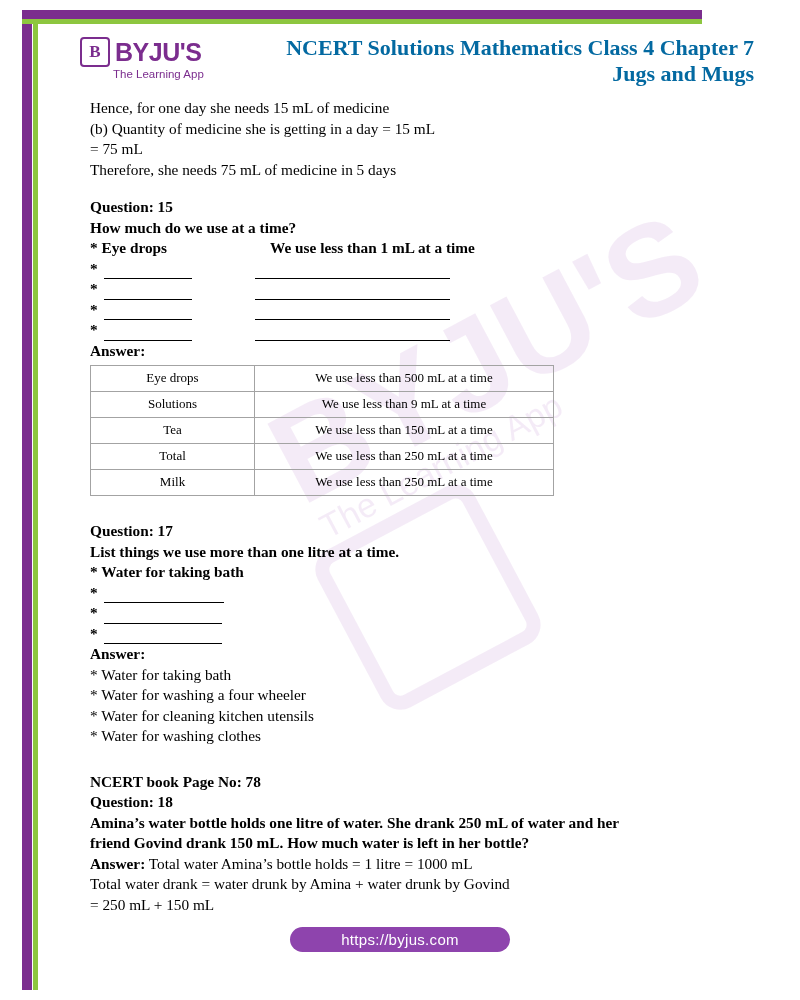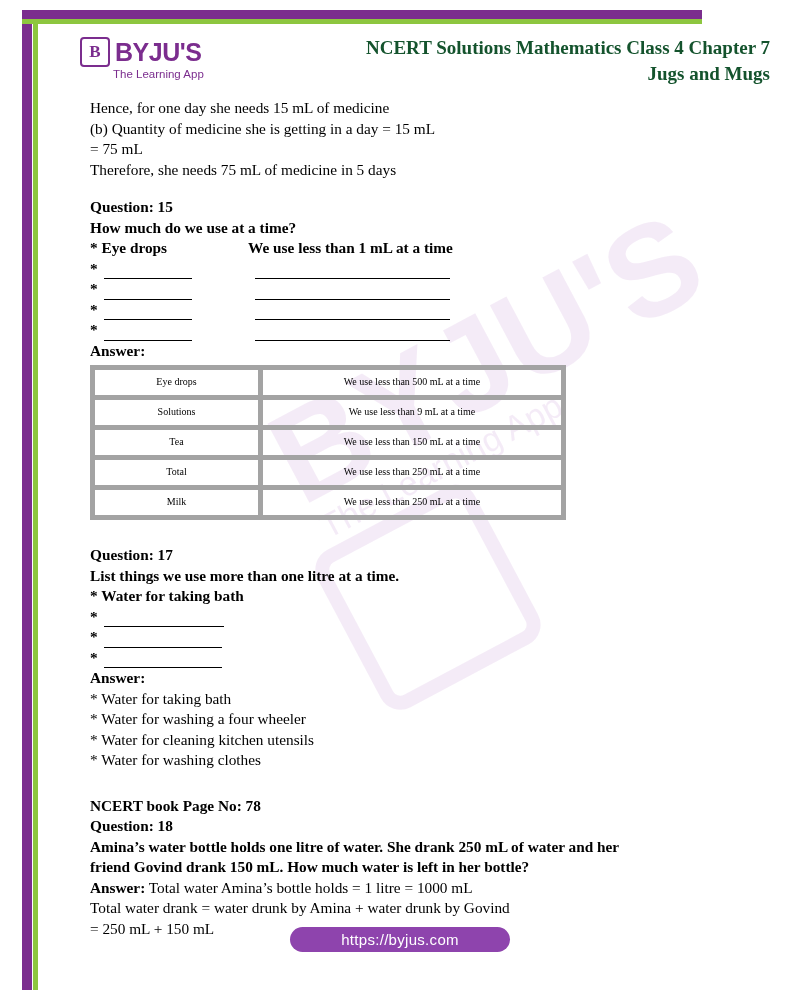--- a/index.html
+++ b/index.html
@@ -95,27 +95,27 @@
   }
   .logo-sub {
     font-family: "Liberation Sans", sans-serif;
     font-size: 11.5px;
     color: #7b2d8e;
     margin-left: 33px;
     margin-top: 1px;
   }
   .header-title {
     position: absolute;
-    right: 0px;
+    right: 16px;
     top: 0px;
     text-align: right;
     font-family: "Liberation Serif", serif;
     font-weight: bold;
-    font-size: 19px;
-    color: #14532d;
+    font-size: 22px;
+    color: #0369a1;
     line-height: 26px;
   }
 
   
   .watermark {
     position: absolute;
     left: 330px;
     top: 300px;
     width: 400px;
     height: 420px;
@@ -186,35 +186,36 @@
     display: inline-block;
     border-bottom: 1px solid #000;
     height: 13px;
     width: 195px;
   }
   .col2 {
     margin-left: 63px;
   }
   .eyedrop-row {
     display: flex;
+    gap: 22px;
   }
   .eyedrop-label {
     width: 158px;
   }
 
   
   table.ans-table {
     border-collapse: collapse;
     margin-top: 4px;
     table-layout: fixed;
   }
   table.ans-table td {
-    border: 5px solid #a3a3a3;
+    border: 1px solid #a3a3a3;
     text-align: center;
-    font-size: 10px;
+    font-size: 13px;
     padding: 2px 4px;
     height: 21px;
   }
   td.col-a { width: 155px; }
   td.col-b { width: 290px; }
 
   .q17-blank1 { display:inline-block; border-bottom: 1px solid #000; width: 120px; height: 13px; }
   .q17-blank2 { display:inline-block; border-bottom: 1px solid #000; width: 118px; height: 13px; }
 
   

